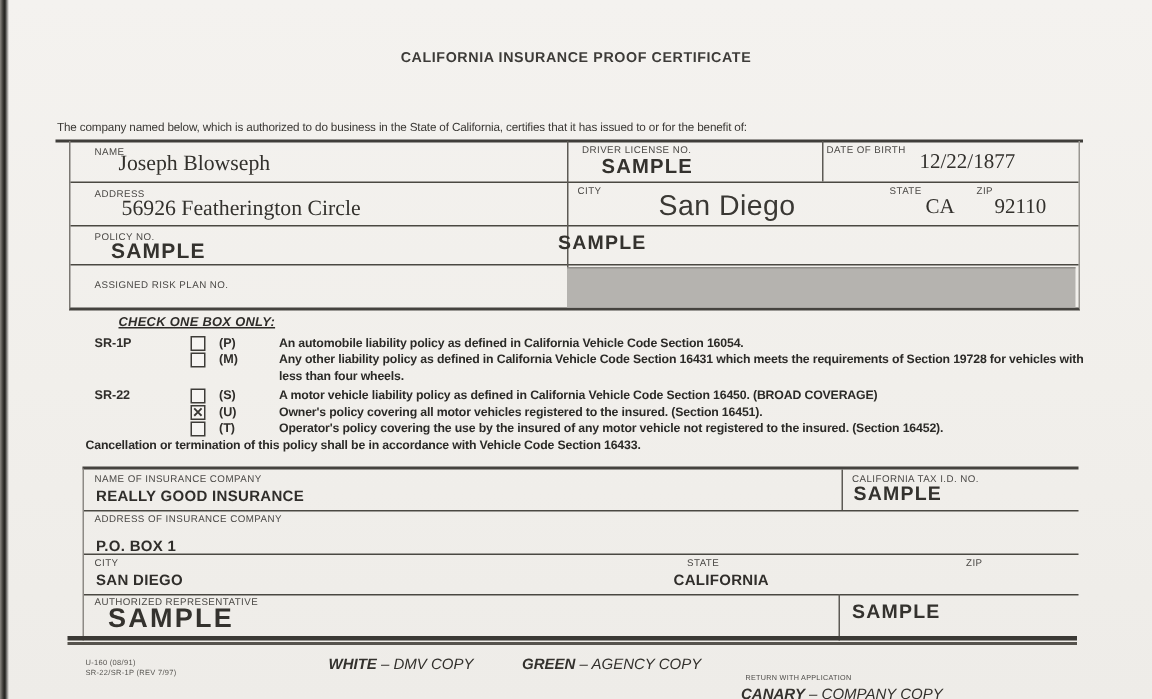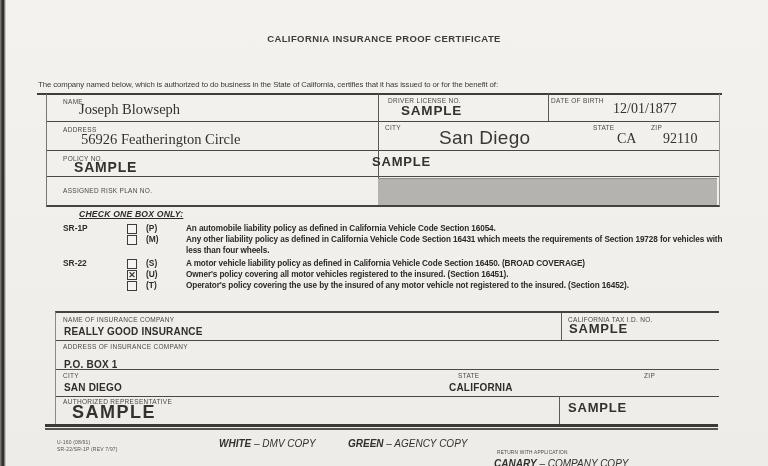--- a/index.html
+++ b/index.html
@@ -67,21 +67,21 @@
     <div class="hline" style="left:0;top:56px;width:672px;"></div>
     <div class="hline" style="left:0;top:82px;width:672px;"></div>
     <div class="vline" style="left:331px;top:0;height:84px;"></div>
     <div class="vline" style="left:501px;top:0;height:27px;"></div>
 
     <div class="lbl" style="left:16px;top:4px;">NAME</div>
     <div class="serif-val" style="left:32px;top:7px;">Joseph Blowseph</div>
     <div class="lbl" style="left:341px;top:3px;">DRIVER LICENSE NO.</div>
     <div class="bold-val" style="left:354px;top:9px;font-size:13.5px;">SAMPLE</div>
     <div class="lbl" style="left:504px;top:3px;">DATE OF BIRTH</div>
-    <div class="serif-val" style="left:566px;top:7px;font-size:14px;">12/01/1877</div>
+    <div class="serif-val" style="left:566px;top:7px;font-size:14px;">12/22/1877</div>
 
     <div class="lbl" style="left:16px;top:32px;">ADDRESS</div>
     <div class="serif-val" style="left:34px;top:37px;">56926 Featherington Circle</div>
     <div class="lbl" style="left:338px;top:30px;">CITY</div>
     <div class="city-val" style="left:392px;top:33px;">San Diego</div>
     <div class="lbl" style="left:546px;top:30px;">STATE</div>
     <div class="serif-val" style="left:570px;top:37px;font-size:14px;">CA</div>
     <div class="lbl" style="left:604px;top:30px;">ZIP</div>
     <div class="serif-val" style="left:616px;top:37px;font-size:14px;">92110</div>
 
@@ -130,20 +130,21 @@
   </div>
 
   <div class="chk-item" style="top:280px;">
     <span class="chk-box">
         <span class="chk-mark"></span>
       </span>
     <span class="chk-letter">(T)</span>
     <span class="chk-text">Operator's policy covering the use by the insured of any motor vehicle not registered to the insured. (Section 16452).</span>
   </div>
 
+  <div class="cancel-line">Cancellation or termination of this policy shall be in accordance with Vehicle Code Section 16433.</div>
 
   <div class="ltable">
     <div class="hline" style="left:0;top:27px;width:663px;"></div>
     <div class="hline" style="left:0;top:56px;width:663px;"></div>
     <div class="hline" style="left:0;top:83px;width:663px;"></div>
     <div class="vline" style="left:505px;top:0;height:27px;"></div>
     <div class="vline" style="left:503px;top:83px;height:31px;"></div>
 
     <div class="lbl" style="left:7px;top:3px;">NAME OF INSURANCE COMPANY</div>
     <div class="cap-val" style="left:8px;top:13px;">REALLY GOOD INSURANCE</div>

